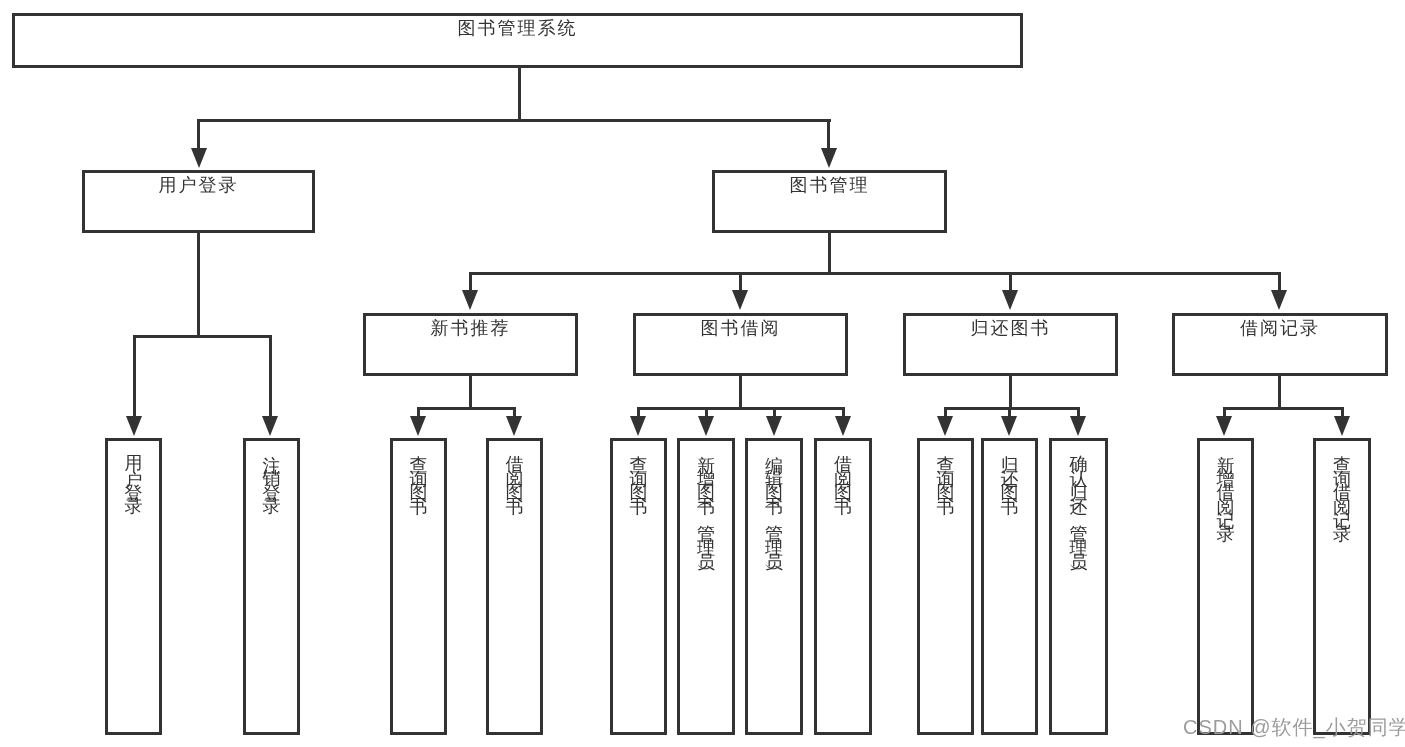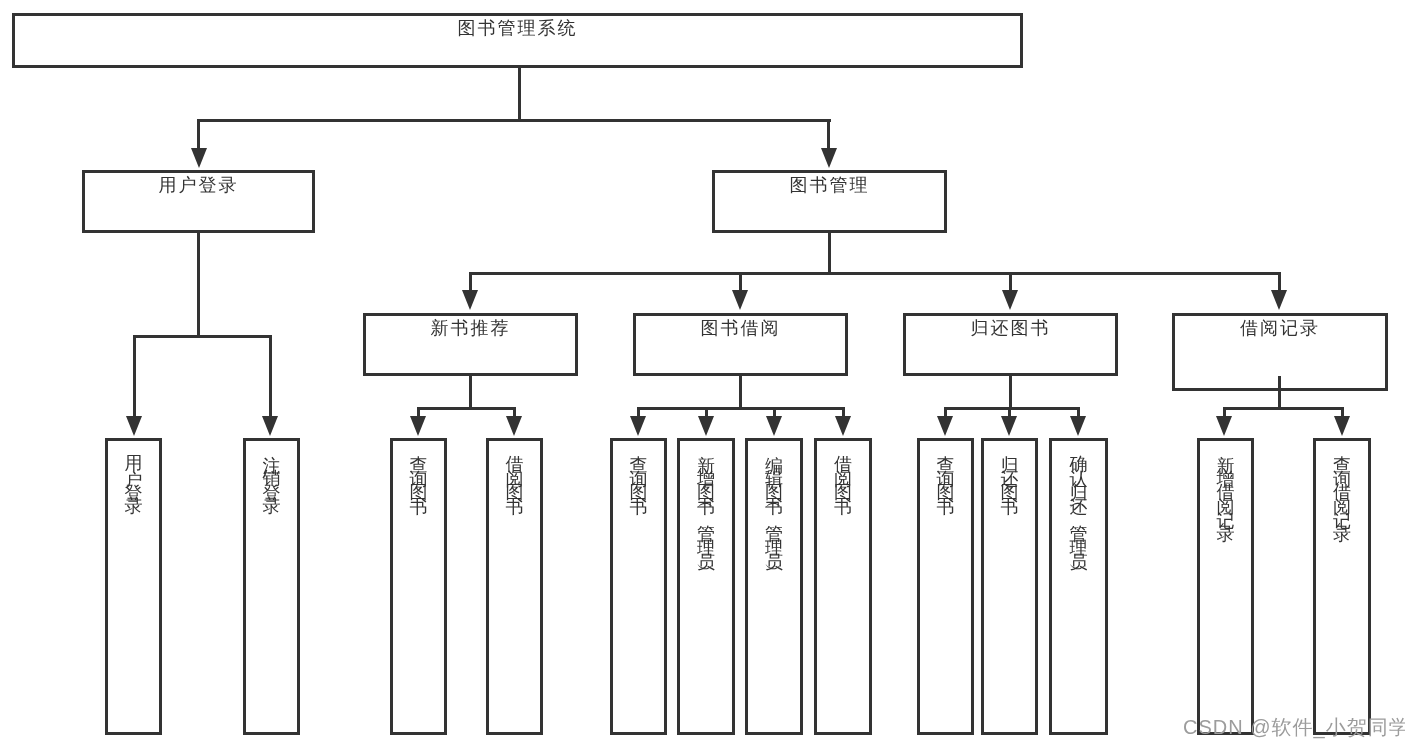--- a/index.html
+++ b/index.html
@@ -96,21 +96,21 @@
 
   <div class="box" style="left:633px; top:313px; width:215px; height:63px;">
     <span class="lbl">图书借阅</span>
   </div>
   <div class="box" style="left:363px; top:313px; width:215px; height:63px;">
     <span class="lbl">新书推荐</span>
   </div>
   <div class="box" style="left:903px; top:313px; width:215px; height:63px;">
     <span class="lbl">归还图书</span>
   </div>
-  <div class="box" style="left:1172px; top:313px; width:216px; height:78px;">
+  <div class="box" style="left:1172px; top:313px; width:216px; height:63px;">
     <span class="lbl">借阅记录</span>
   </div>
 
   <div class="vl" style="left:469px; top:376px; height:34px;"></div>
   <div class="hl" style="left:417px; top:407px; width:99px;"></div>
   <div class="vl" style="left:417px; top:407px; height:11px;"></div>
   <div class="arrow" style="left:410px; top:416px;"></div>
   <div class="vl" style="left:513px; top:407px; height:11px;"></div>
   <div class="arrow" style="left:506px; top:416px;"></div>
 

